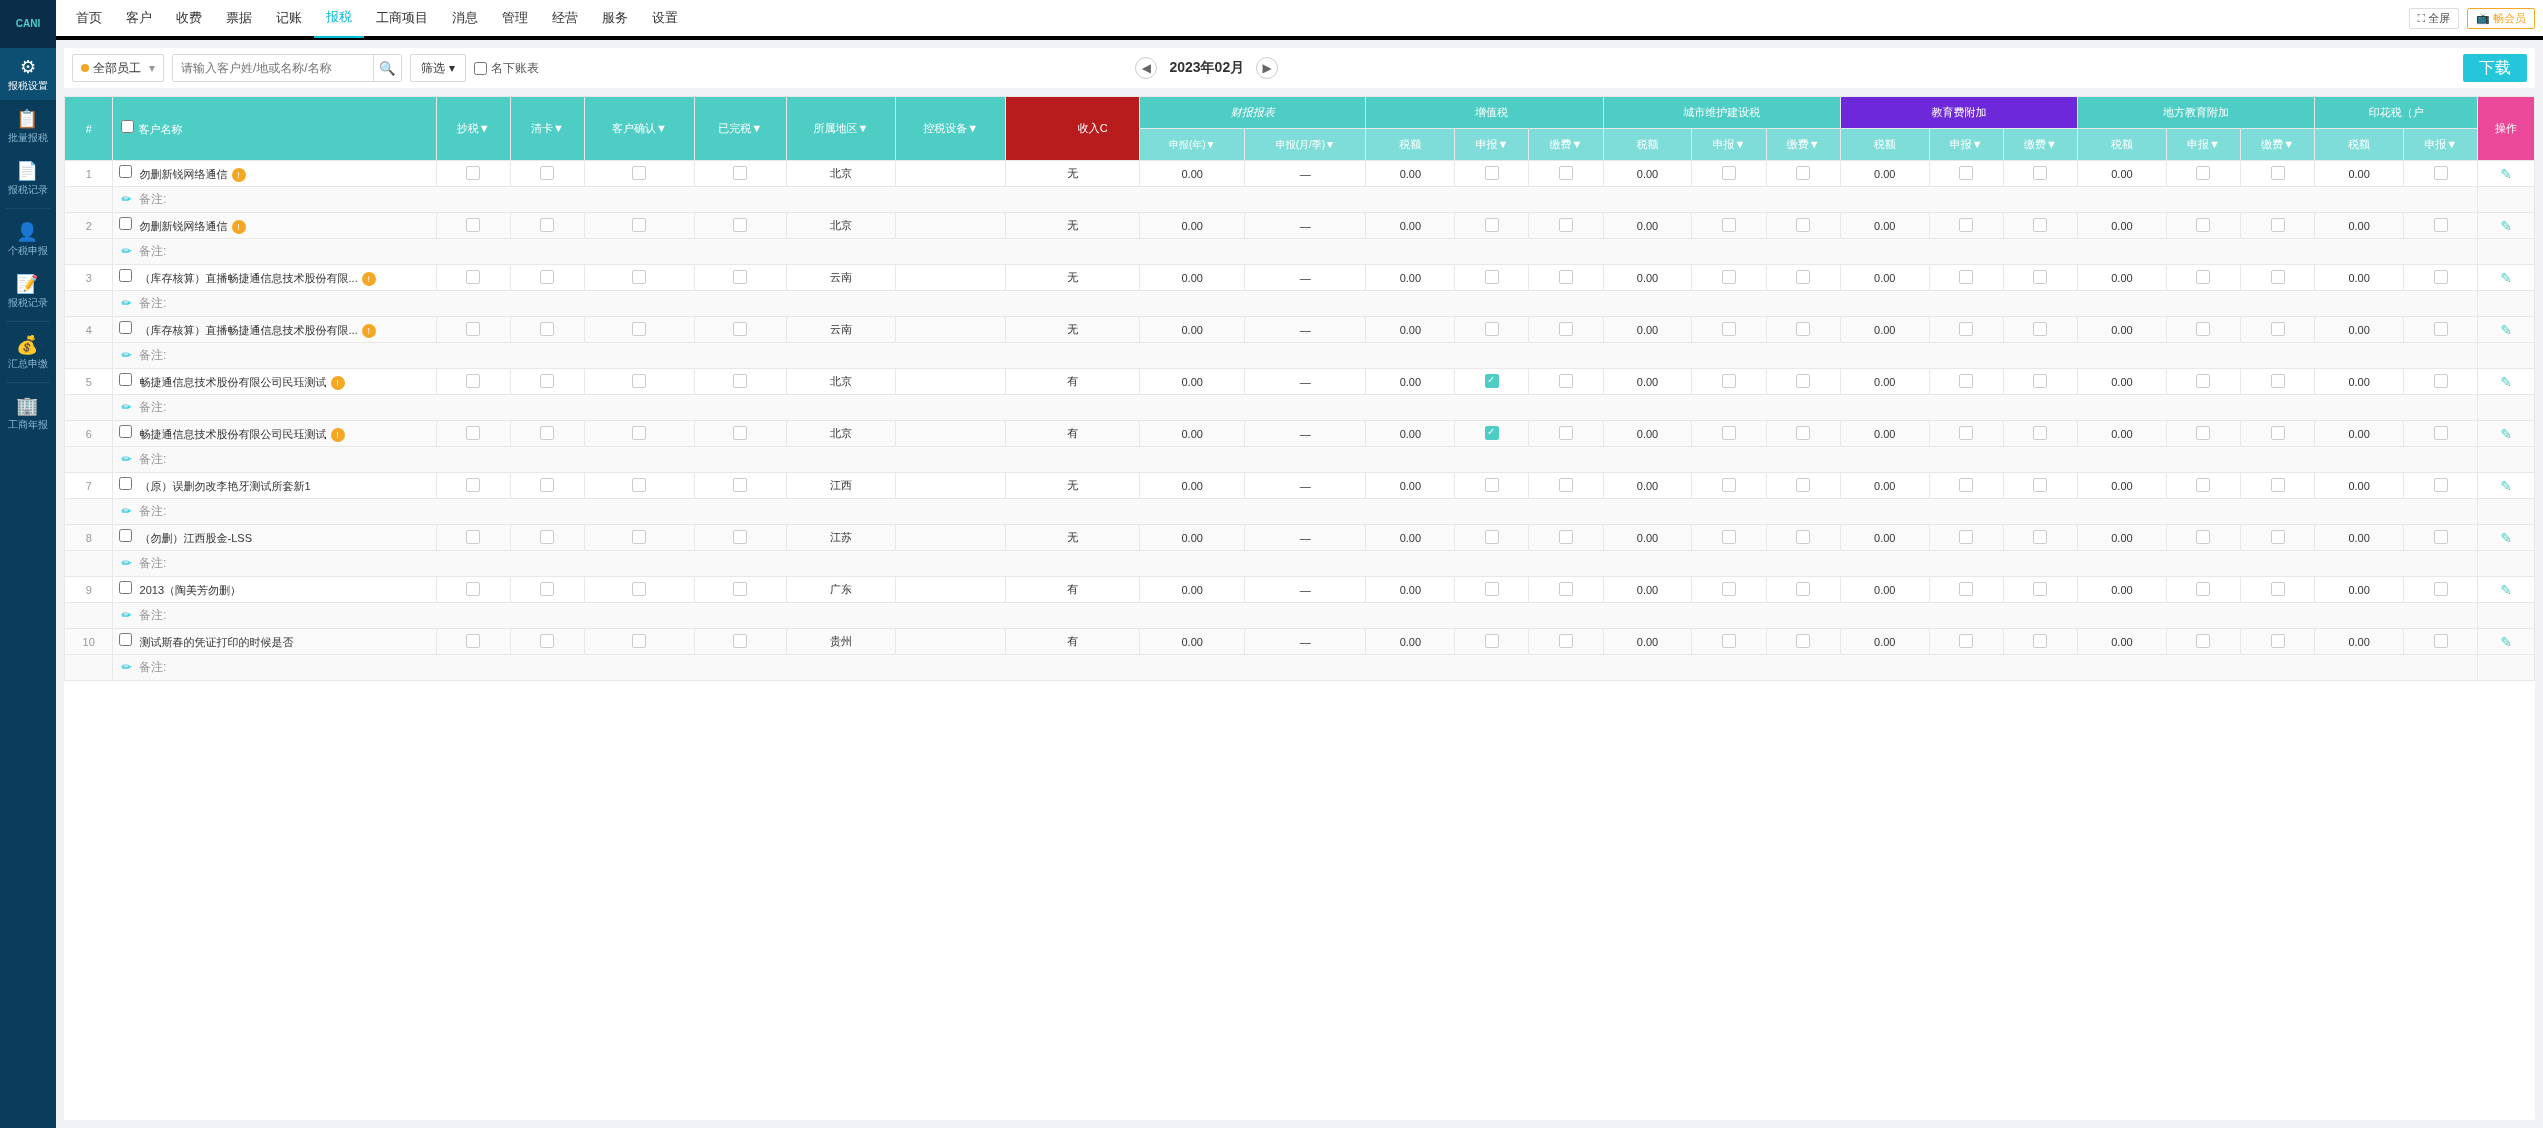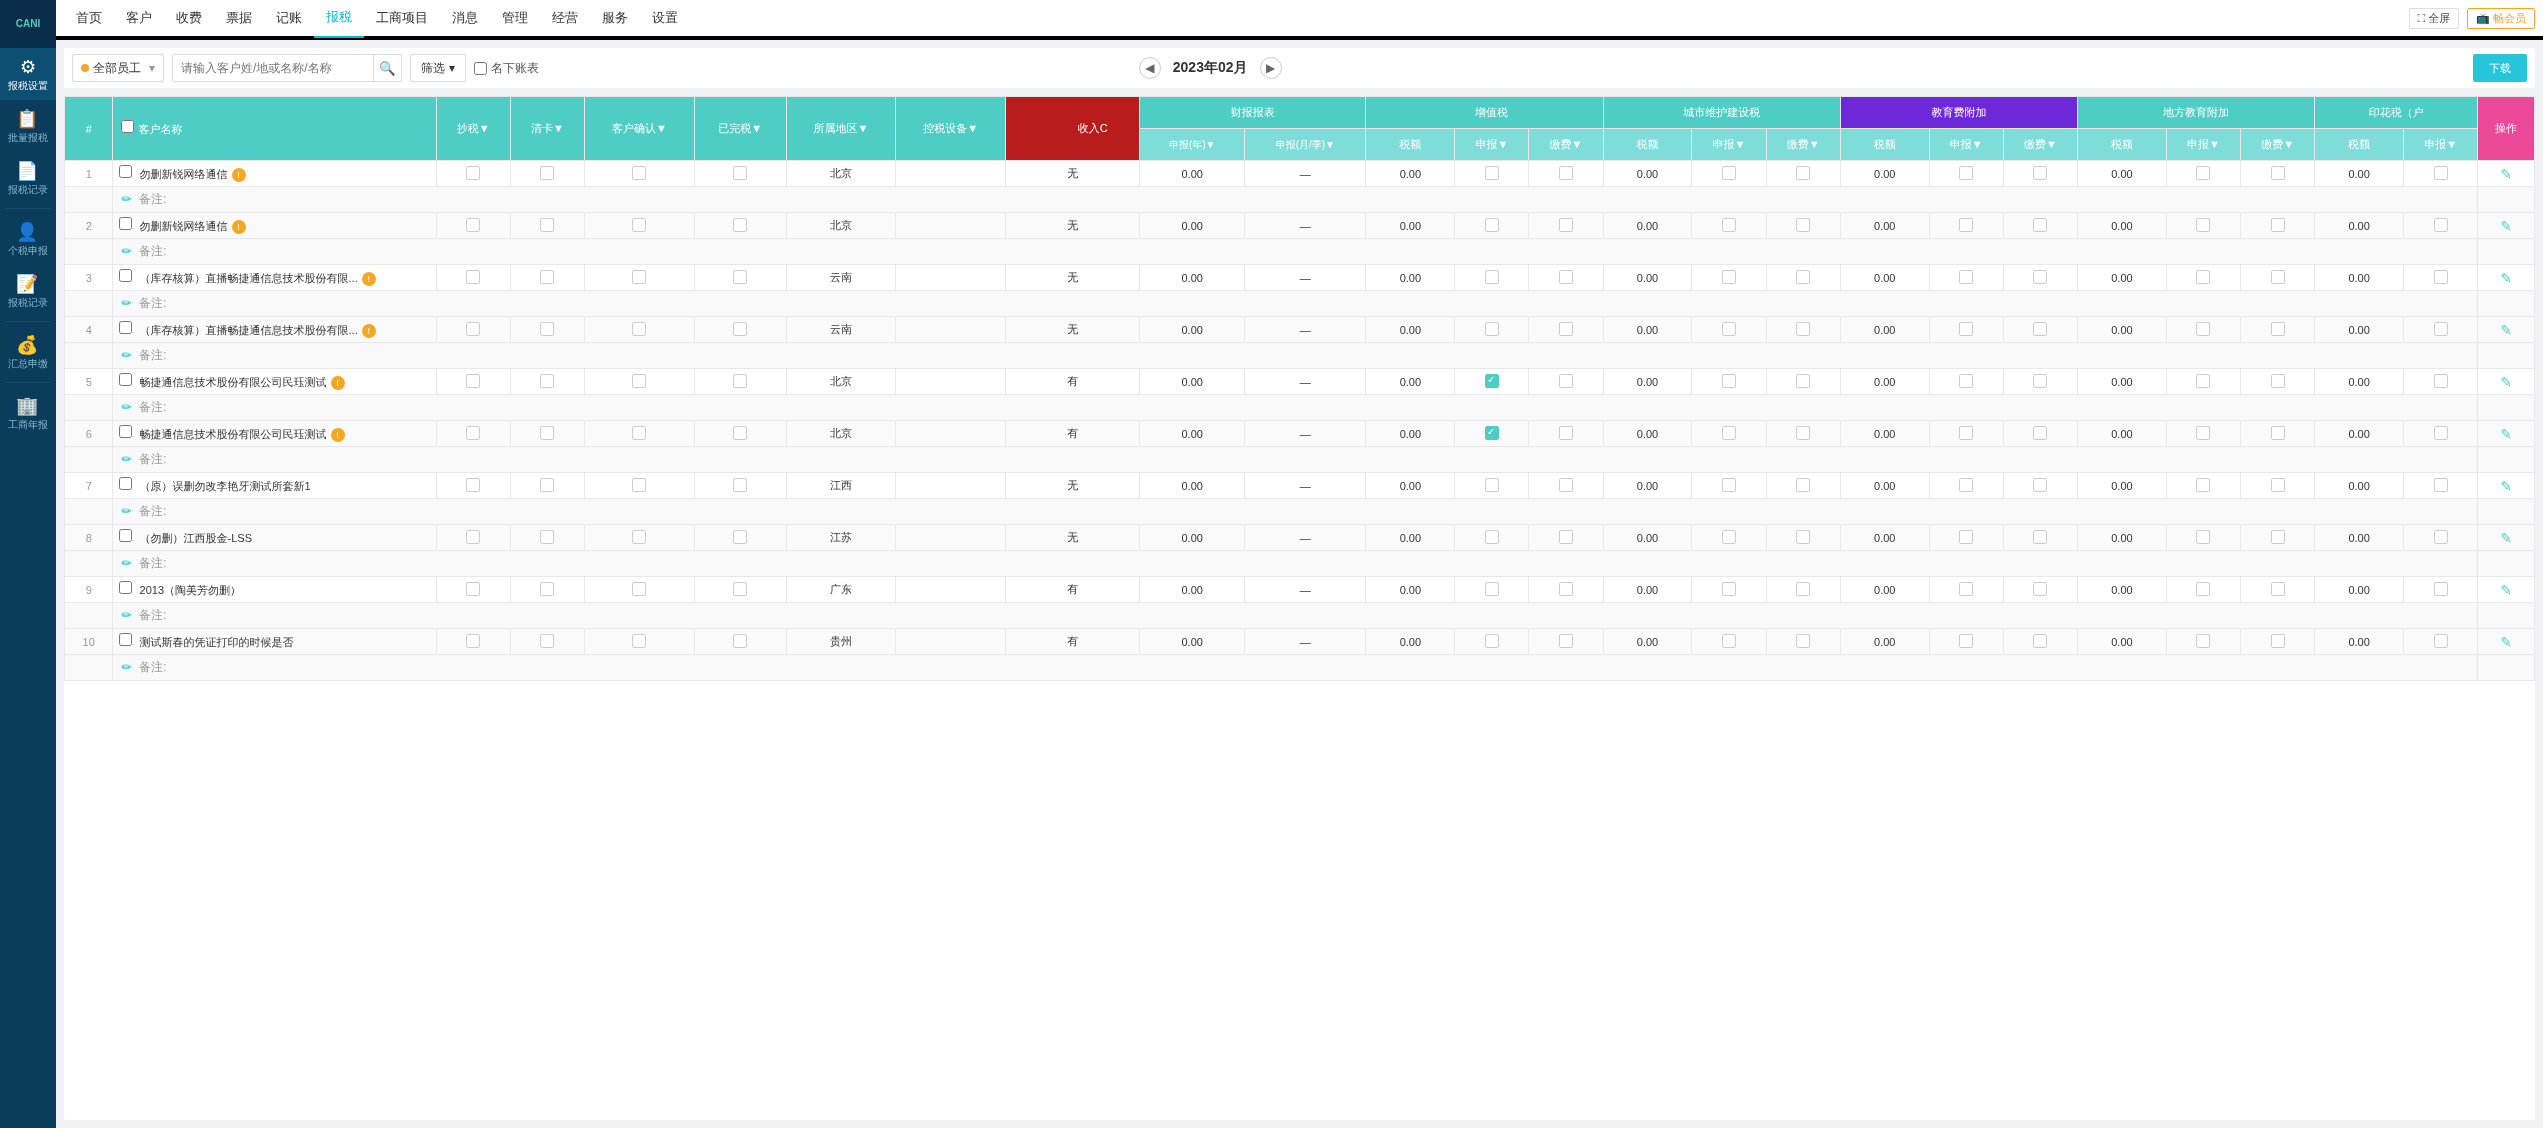--- a/index.html
+++ b/index.html
@@ -234,21 +234,21 @@
       font-weight: bold;
       color: #333;
     }
     .download-btn {
       height: 28px;
       padding: 0 16px;
       background: #26c6da;
       border: none;
       border-radius: 2px;
       color: #fff;
-      font-size: 11px;
+      font-size: 16px;
       cursor: pointer;
       margin-left: auto;
     }
 
     
     .table-container {
       flex: 1;
       overflow: auto;
       background: #fff;
       border-radius: 2px;
@@ -492,21 +492,21 @@
               <th rowspan="3" style="background:#4ecdc4; text-align:left; padding-left:8px;">
                 <input type="checkbox" style="margin-right: 4px;">客户名称
               </th>
               <th rowspan="3" style="background:#4ecdc4;">抄税▼</th>
               <th rowspan="3" style="background:#4ecdc4;">清卡▼</th>
               <th rowspan="3" style="background:#4ecdc4;">客户确认▼</th>
               <th rowspan="3" style="background:#4ecdc4;">已完税▼</th>
               <th rowspan="3" style="background:#4ecdc4;">所属地区▼</th>
               <th rowspan="3" style="background:#4ecdc4;">控税设备▼</th>
               <th rowspan="3" style="background:#b91c1c;padding-left:46px;">收入C</th>
-              <th colspan="2" style="background:#4ecdc4;">财报报表</th>
+              <th colspan="2" style="background:#4ecdc4;font-style:italic;">财报报表</th>
               <th colspan="3" style="background:#4ecdc4;padding-left:20px;">增值税</th>
               <th colspan="3" style="background:#4ecdc4;">城市维护建设税</th>
               <th colspan="3" style="background:#6d28d9;text-align:center;">教育费附加</th>
               <th colspan="3" style="background:#4ecdc4;">地方教育附加</th>
               <th colspan="2" style="background:#4ecdc4;">印花税（户</th>
               <th rowspan="3" style="background:#ec4899;">操作</th>
             </tr>
 
             <tr>
               <th style="background:#7eddd8; font-size:10px;">申报(年)▼</th>

